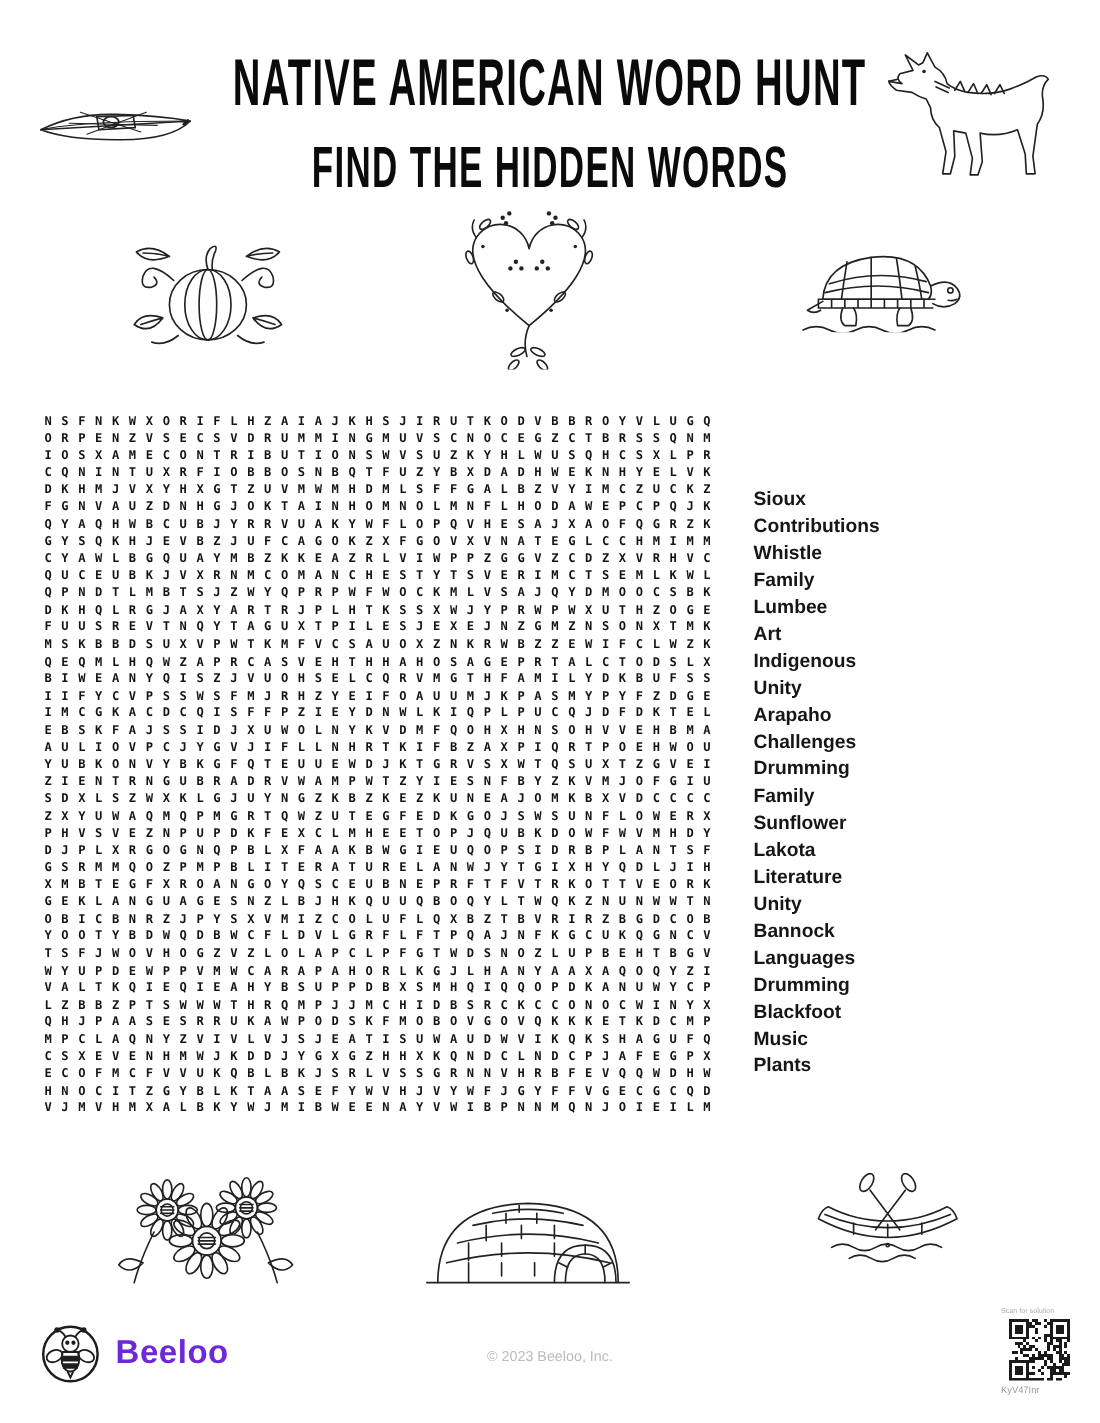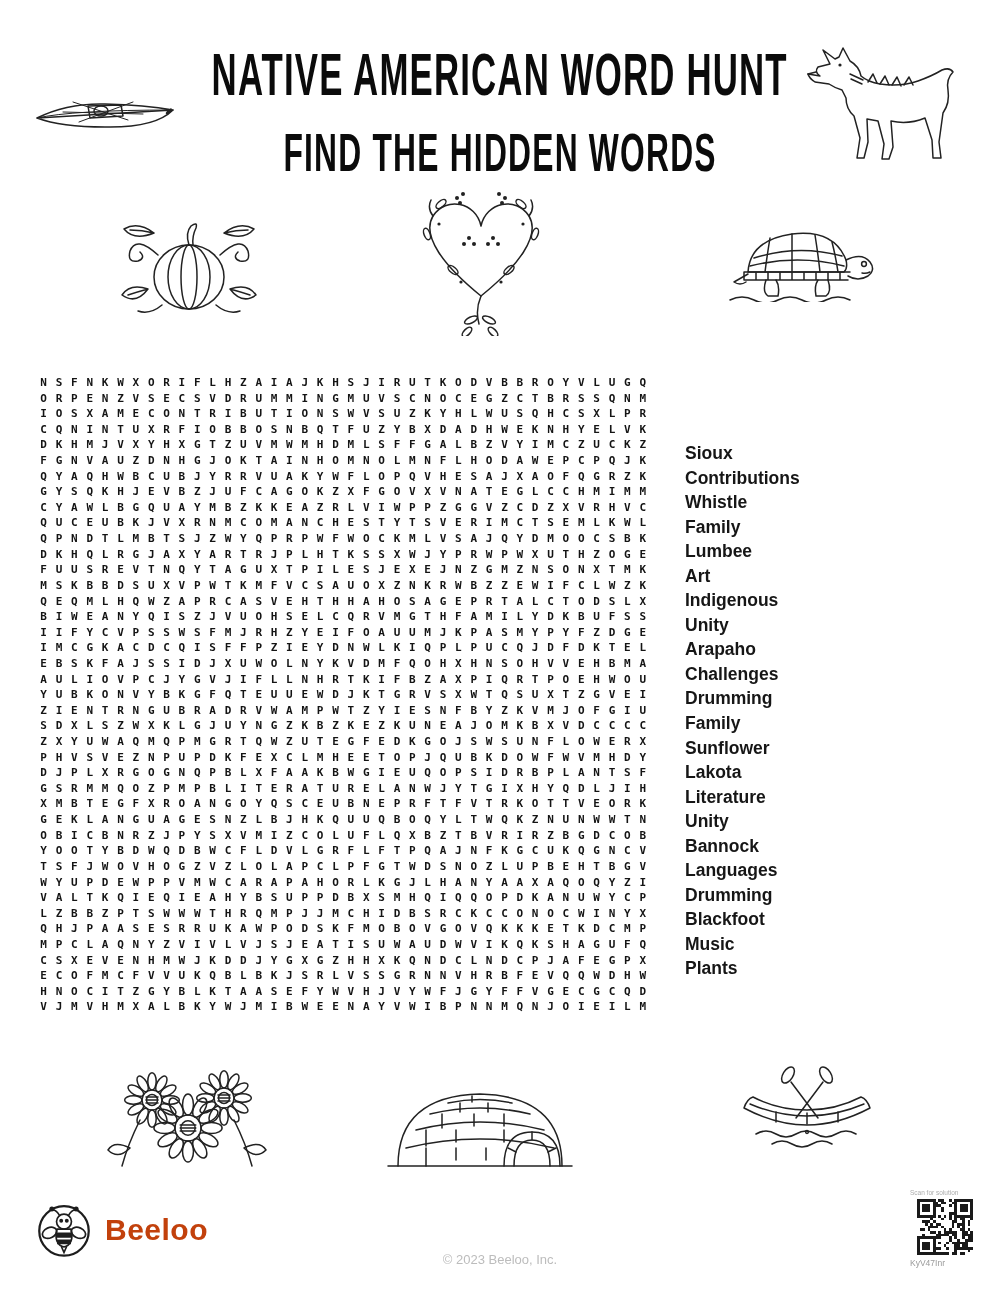--- a/index.html
+++ b/index.html
@@ -18,22 +18,22 @@
   
   .grid{left:36px;top:375px;}
   .grid-row{display:flex;height:15.62px;}
   .grid-cell{width:15.37px;text-align:center;font:700 11px "DejaVu Sans Mono",monospace;
              color:#141414;line-height:15.62px;}
   
   .word-list{left:685px;top:421px;margin-top:20px;}
   .word-item{font:700 17.5px "Liberation Sans",sans-serif;line-height:24.55px;color:#161616;}
   
   .brand{left:36px;top:1202px;display:flex;align-items:center;gap:13px;}
-  .brand-name{font-size:30px;font-weight:700;color:#c2410c;letter-spacing:0.5px;}
-  .copyright{left:0;top:1252px;width:1000px;text-align:center;font-size:13px;color:#bcbcbc;}
+  .brand-name{font-size:30px;font-weight:700;color:#6d28d9;letter-spacing:0.5px;}
+  .copyright{left:0;top:1225px;width:1000px;text-align:center;font-size:13px;color:#bcbcbc;}
   .qr-box{left:910px;top:1189px;width:70px;}
   .qr-caption{font-size:6.5px;color:#adadad;margin-bottom:3px;}
   .qr-code-text{font-size:8.5px;color:#9a9a9a;margin-top:3px;}
   #qr-svg{display:block;margin:0 auto;}
 </style>
 </head>
 <body>
 
 <div class="page">
 

